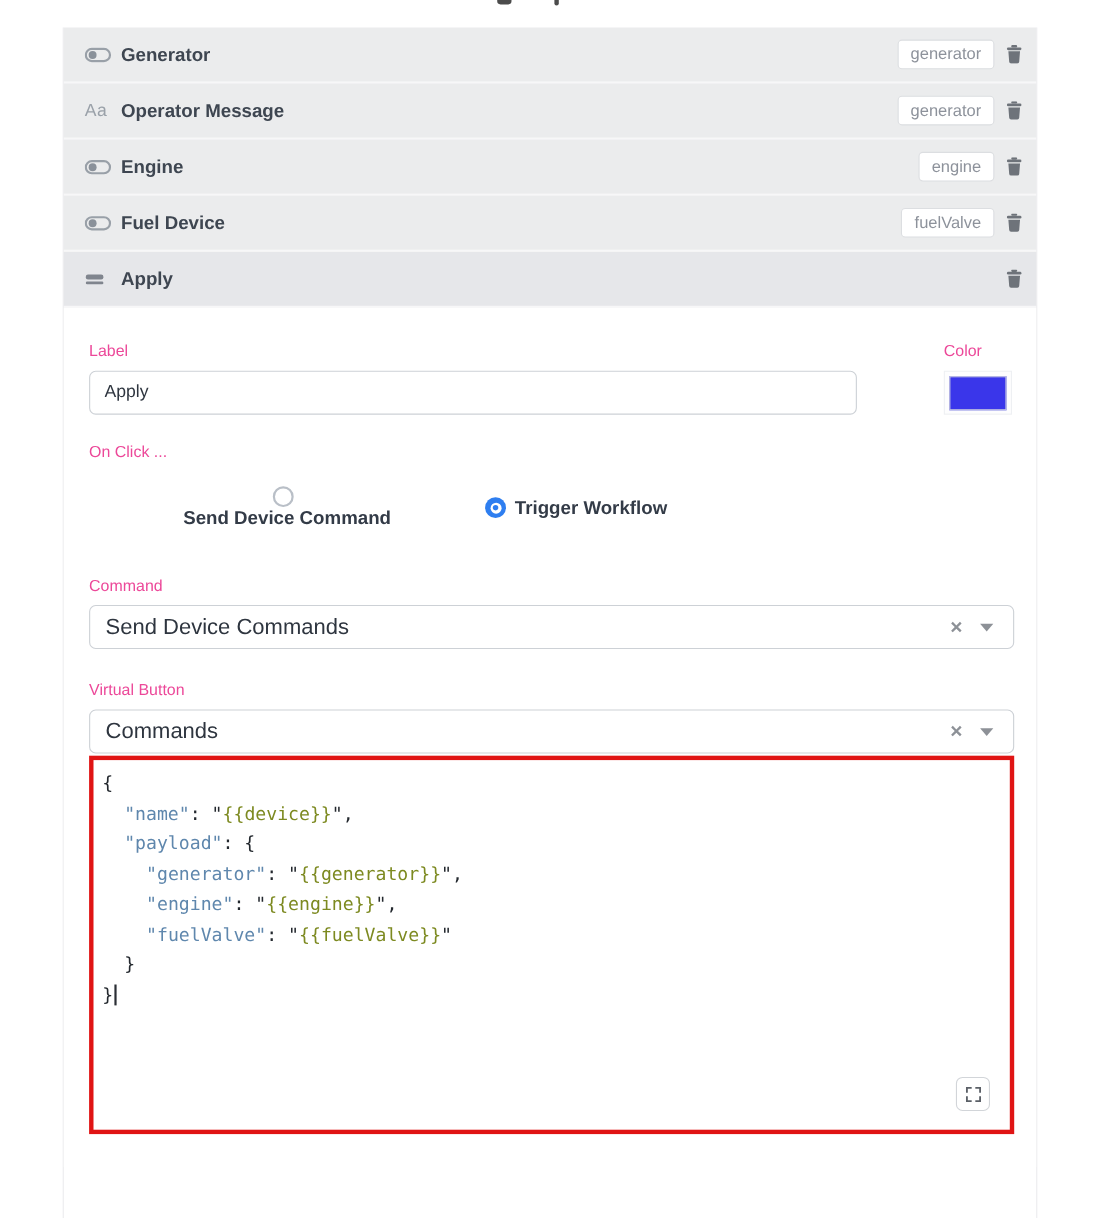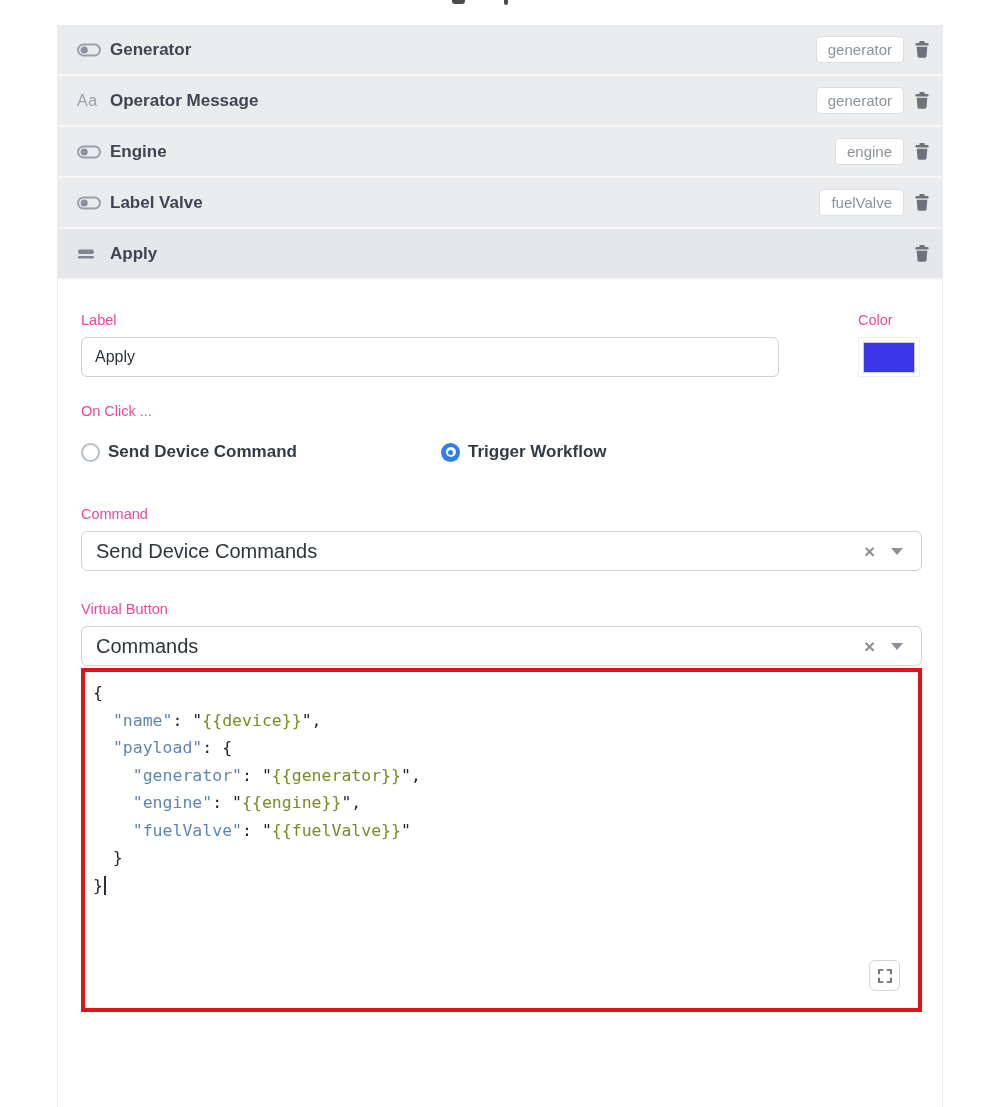--- a/index.html
+++ b/index.html
@@ -38,21 +38,21 @@
     border-radius: 6px; padding: 0 13px; font-size: 16px; color: #2e353f;
     font-family: "Liberation Sans", sans-serif; background: #fff; }
   .color-swatch-wrap { width: 62px; height: 40px; background: #fdfdfe;
     border: 1px solid #eef0f3; display: flex; align-items: center; justify-content: center;
     cursor: pointer; }
   .color-swatch { width: 52px; height: 31px; border: 1px solid #c9cbe0; }
 
   .on-click-label { margin-top: 26px; }
   .radio-row { display: flex; margin-top: 23px; align-items: center; }
   .radio-opt { display: flex; align-items: center; cursor: pointer; }
-  .radio-opt:first-child { width: 360px; }
+  .radio-opt:first-child { width: 360px; flex-direction: column; }
   .radio-circle { width: 19px; height: 19px; border-radius: 50%; border: 2px solid #b9bfc7;
     background: #fff; margin-right: 8px; flex: none; position: relative; }
   .radio-circle.sel { border: none; background: #2e7ef0; }
   .radio-circle.sel::before { content: ""; position: absolute; left: 4.5px; top: 4.5px;
     width: 10px; height: 10px; border-radius: 50%; background: #fff; }
   .radio-circle.sel::after { content: ""; position: absolute; left: 7px; top: 7px;
     width: 5px; height: 5px; border-radius: 50%; background: #2e7ef0; }
   .radio-label { font-size: 17px; font-weight: 600; color: #333b47; }
 
   .wf-label { margin-top: 44px; }
@@ -139,21 +139,21 @@
           </svg>
         </button>
       </div>
       <div class="row">
         <span class="icon-wrap">
           <svg width="24" height="14" viewBox="0 0 24 14">
             <rect x="1" y="1.5" width="22" height="11" rx="5.5" fill="none" stroke="#99a0a8" stroke-width="2"></rect>
             <circle cx="7.2" cy="7" r="3.6" fill="#8a919a"></circle>
           </svg>
         </span>
-        <span class="title">Label Valve</span>
+        <span class="title">Fuel Device</span>
         <span class="spacer"></span>
         <span class="chip">fuelValve</span>
         <button class="trash-btn">
           <svg width="14" height="17" viewBox="0 0 14 17">
             <rect x="4.3" y="0" width="5.4" height="2.2" rx="1" fill="#6e737a"></rect>
             <rect x="0.4" y="2.1" width="13.2" height="2.5" rx="1.2" fill="#6e737a"></rect>
             <path d="M1.7 5.7 h10.6 l-0.75 9.4 a1.7 1.7 0 0 1 -1.7 1.55 h-5.7 a1.7 1.7 0 0 1 -1.7 -1.55 z" fill="#6e737a"></path>
           </svg>
         </button>
       </div>

